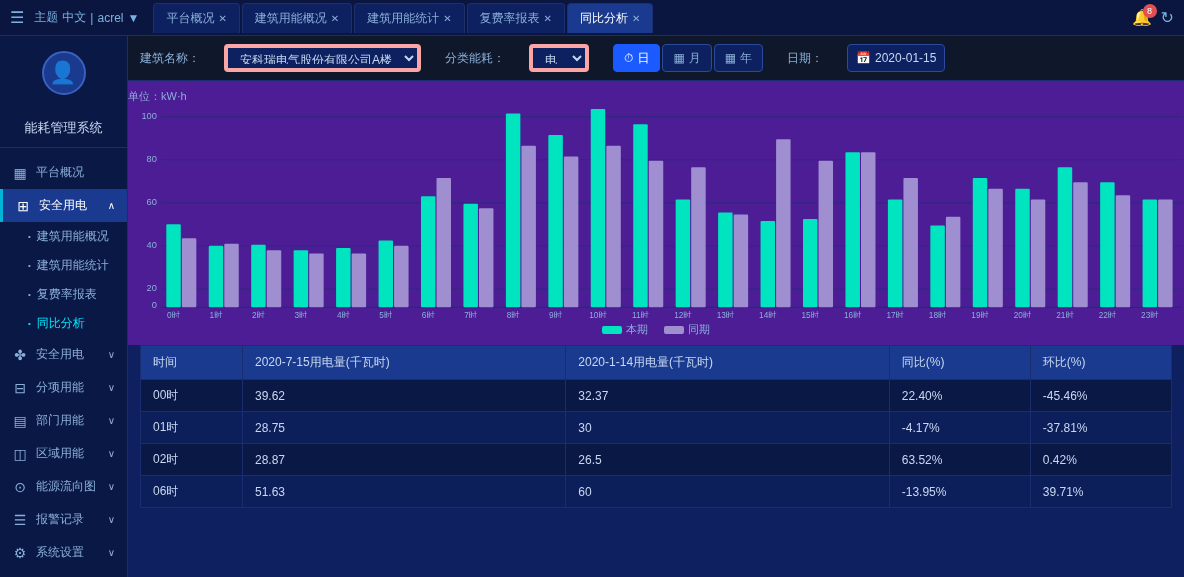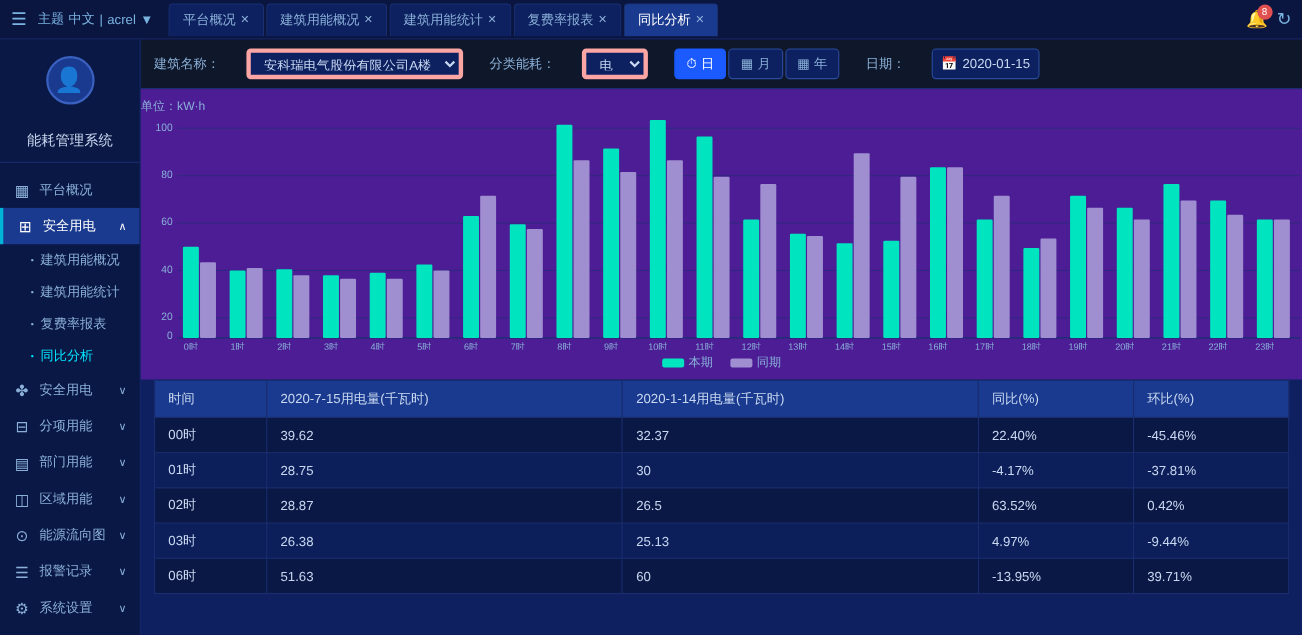--- a/index.html
+++ b/index.html
@@ -335,27 +335,20 @@
             <td>-37.81%</td>
           </tr>
           <tr>
             <td>02时</td>
             <td>28.87</td>
             <td>26.5</td>
             <td>63.52%</td>
             <td>0.42%</td>
           </tr>
           <tr>
-            <td>03时</td>
-            <td>26.38</td>
-            <td>25.13</td>
-            <td>4.97%</td>
-            <td>-9.44%</td>
-          </tr>
-          <tr>
             <td>06时</td>
             <td>51.63</td>
             <td>60</td>
             <td>-13.95%</td>
             <td>39.71%</td>
           </tr>
         </tbody>
     </table>
   </div>
 </div>

